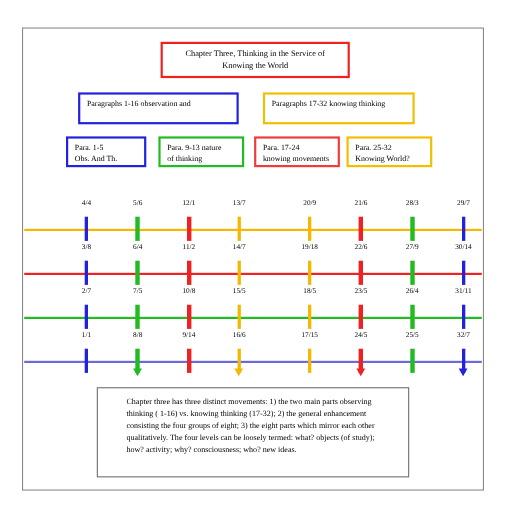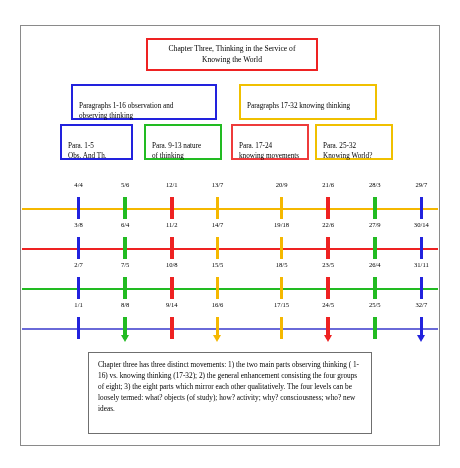--- a/index.html
+++ b/index.html
@@ -34,21 +34,21 @@
     background: #ffffff;
   }
 
   
   .box {
     position: absolute;
     box-sizing: border-box;
     background: #ffffff;
     border-width: 2px;
     border-style: solid;
-    padding: 16px 6px;
+    padding: 4px 6px;
     font-size: 7.2px;
     line-height: 1.35;
     color: #000;
   }
   .box .line { display: block; white-space: pre-wrap; }
 
   #title-box {
     left: 146px; top: 38px;
     width: 172px; height: 33px;
     border-color: #ee2222;
@@ -143,42 +143,41 @@
     border-top-style: solid;
   }
 
   #summary-box {
     position: absolute;
     left: 88px; top: 352px;
     width: 284px; height: 82px;
     box-sizing: border-box;
     border: 1px solid #6f6f6f;
     background: #ffffff;
-    padding: 7px 9px;
+    padding: 7px 26px;
     font-size: 7.3px;
     line-height: 1.5;
     text-align: left;
     color: #000;
   }
 </style>
 </head>
 <body>
 
 <div id="page">
 
   <div id="outer-frame"></div>
 
   <div class="box" id="title-box">
     <span class="line">Chapter Three, Thinking in the Service of</span>
     <span class="line">Knowing the World</span>
   </div>
 
   <div class="box" id="para-1-16-box">
     <span class="line">Paragraphs 1-16 observation and</span>
-    <span class="line">observing thinking</span>
   </div>
   <div class="box" id="para-17-32-box">
     <span class="line">Paragraphs 17-32 knowing thinking</span>
   </div>
 
   <div class="box" id="para-1-8-box">
     <span class="line">Para. 1-5</span>
     <span class="line">Obs. And Th.</span>
   </div>
   <div class="box" id="para-9-16-box">

